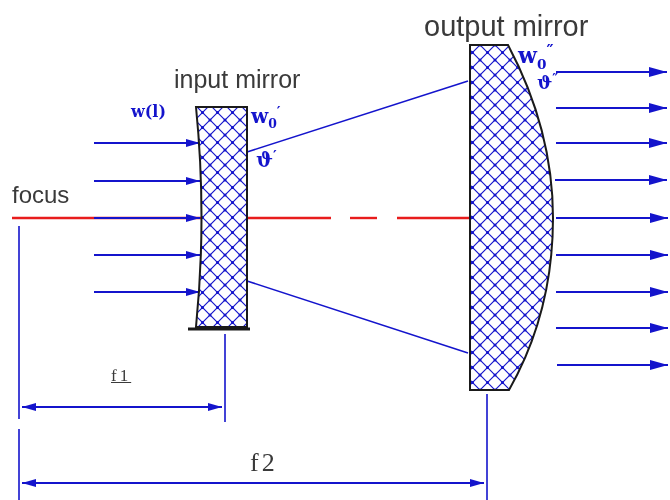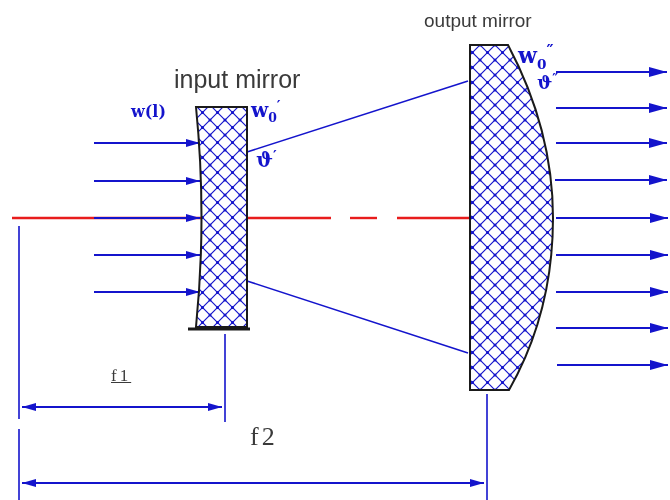--- a/index.html
+++ b/index.html
@@ -36,26 +36,26 @@
     color:var(--beam);
     font-family:"DejaVu Serif",serif;
     font-weight:bold;
     white-space:nowrap;
     line-height:1;
   }
   .blabel sub{font-size:0.62em;}
   .blabel sup{font-size:0.72em;vertical-align:0.45em;letter-spacing:1px;}
   .lbl-focus        {left:12px;  top:182px; font-size:24px;}
   .lbl-input-mirror {left:174px; top:66px;  font-size:25px;text-align:center;}
-  .lbl-output-mirror{left:424px; top:11px;  font-size:19px;}
+  .lbl-output-mirror{left:424px; top:11px;  font-size:29px;}
   .lbl-laser-beam   {left:532px; top:418px; font-size:21px;}
   .lbl-f1           {left:111px; top:367px; font-size:17px; letter-spacing:3px;text-decoration:underline;}
-  .lbl-f2           {left:250px; top:423px; font-size:26px; letter-spacing:3px;}
+  .lbl-f2           {left:250px; top:449px; font-size:26px; letter-spacing:3px;}
   .lbl-wl           {left:131px; top:104px; font-size:16px;}
-  .lbl-w0-in        {left:251px; top:99px; font-size:20px;}
+  .lbl-w0-in        {left:251px; top:105px; font-size:20px;}
   .lbl-theta-in     {left:256px; top:149px; font-size:20px;}
   .lbl-w0-out       {left:518px; top:43px;  font-size:22px;}
   .lbl-theta-out    {left:537px; top:73px;  font-size:18px;}
 </style>
 </head>
 <body>
 
 <div class="stage">
 
   <svg width="670" height="500" viewBox="0 0 670 500">
@@ -126,20 +126,21 @@
       <line x1="22" y1="407" x2="222" y2="407" class="sb" stroke-width="2" marker-start="url(#ah)" marker-end="url(#ah)"></line>
     </g>
 
     <g>
       <line x1="19" y1="429" x2="19" y2="500" class="sb" stroke-width="1.6"></line>
       <line x1="487" y1="394" x2="487" y2="500" class="sb" stroke-width="1.6"></line>
       <line x1="22" y1="483" x2="484" y2="483" class="sb" stroke-width="2" marker-start="url(#ah)" marker-end="url(#ah)"></line>
     </g>
   </svg>
 
+  <div class="lbl lbl-focus">focus</div>
   <div class="lbl lbl-input-mirror">input mirror</div>
   <div class="lbl lbl-output-mirror">output mirror</div>
   <div class="lbl serif lbl-f1">f1</div>
   <div class="lbl serif lbl-f2">f2</div>
 
   <div class="blabel lbl-wl">w(l)</div>
 
   <div class="blabel lbl-w0-in"><span>w</span><sub>0</sub><sup>′</sup></div>
 
   <div class="blabel lbl-theta-in"><span>ϑ</span><sup>′</sup></div>

